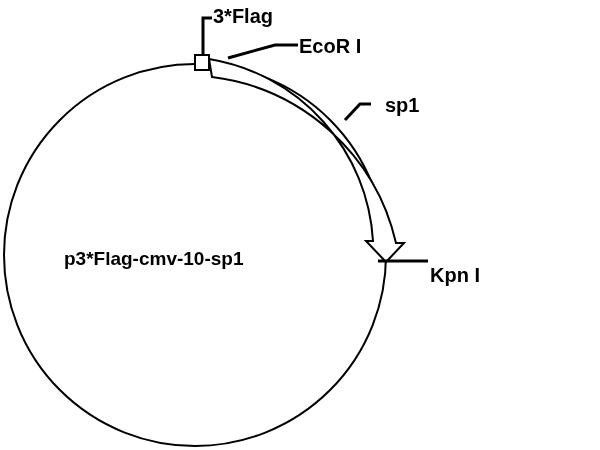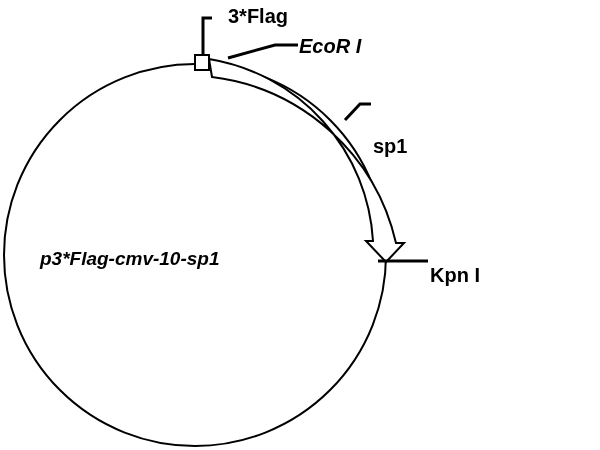--- a/index.html
+++ b/index.html
@@ -17,17 +17,17 @@
   <path d="M209,59 A196,196 0 0 1 373,241 L366,241 L386,262 L404,243 L396,243 A216,216 0 0 0 212,77 Z" fill="#fff" stroke="#000" stroke-width="2"></path>
 
   <rect x="195" y="55" width="14" height="15" fill="#fff" stroke="#000" stroke-width="2"></rect>
 
   <polyline points="203,55 203,18 212,18" fill="none" stroke="#000" stroke-width="3"></polyline>
   <polyline points="228,58 275,45 298,45" fill="none" stroke="#000" stroke-width="3"></polyline>
   <polyline points="345,120 360,104 371,104" fill="none" stroke="#000" stroke-width="3"></polyline>
   <line x1="378" y1="261" x2="428" y2="261" stroke="#000" stroke-width="3"></line>
 </svg>
 
-<div class="lbl" style="left:228px; top:6px;">3*Flag</div>
-<div class="lbl" style="left:299px; top:36px;font-style:italic;">EcoR I</div>
-<div class="lbl" style="left:373px; top:95px;margin-top:41px;">sp1</div>
+<div class="lbl" style="left:213px; top:6px;">3*Flag</div>
+<div class="lbl" style="left:299px; top:36px;">EcoR I</div>
+<div class="lbl" style="left:385px; top:95px;">sp1</div>
 <div class="lbl" style="left:430px; top:265px;">Kpn I</div>
-<div class="lbl" style="left:40px; top:249px; font-size:19px;font-style:italic;">p3*Flag-cmv-10-sp1</div>
+<div class="lbl" style="left:64px; top:249px; font-size:19px;">p3*Flag-cmv-10-sp1</div>
 
 </body></html>

